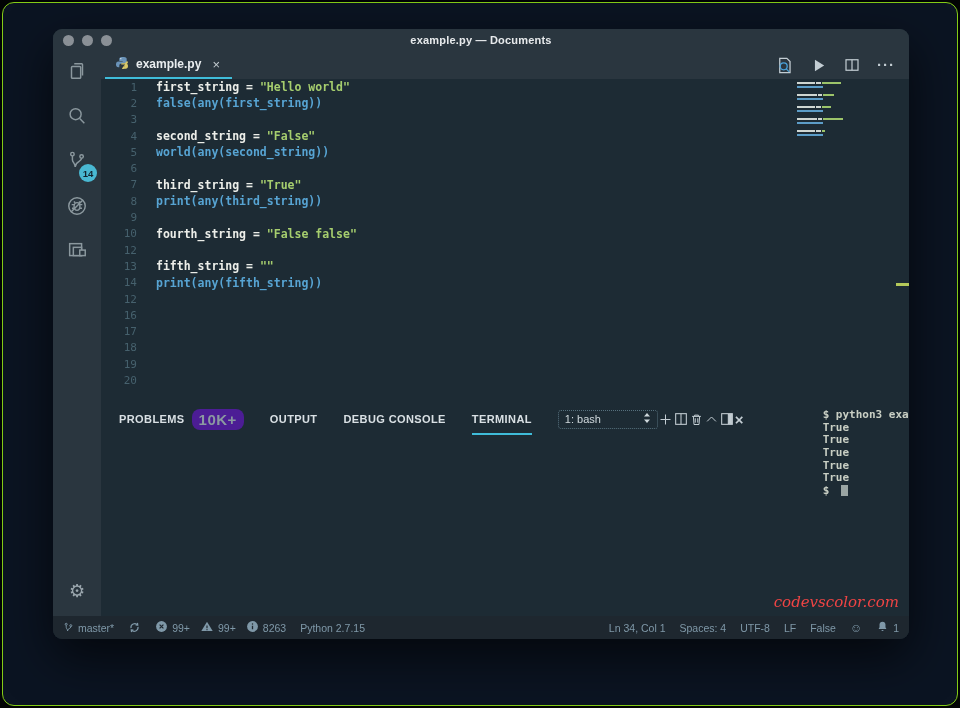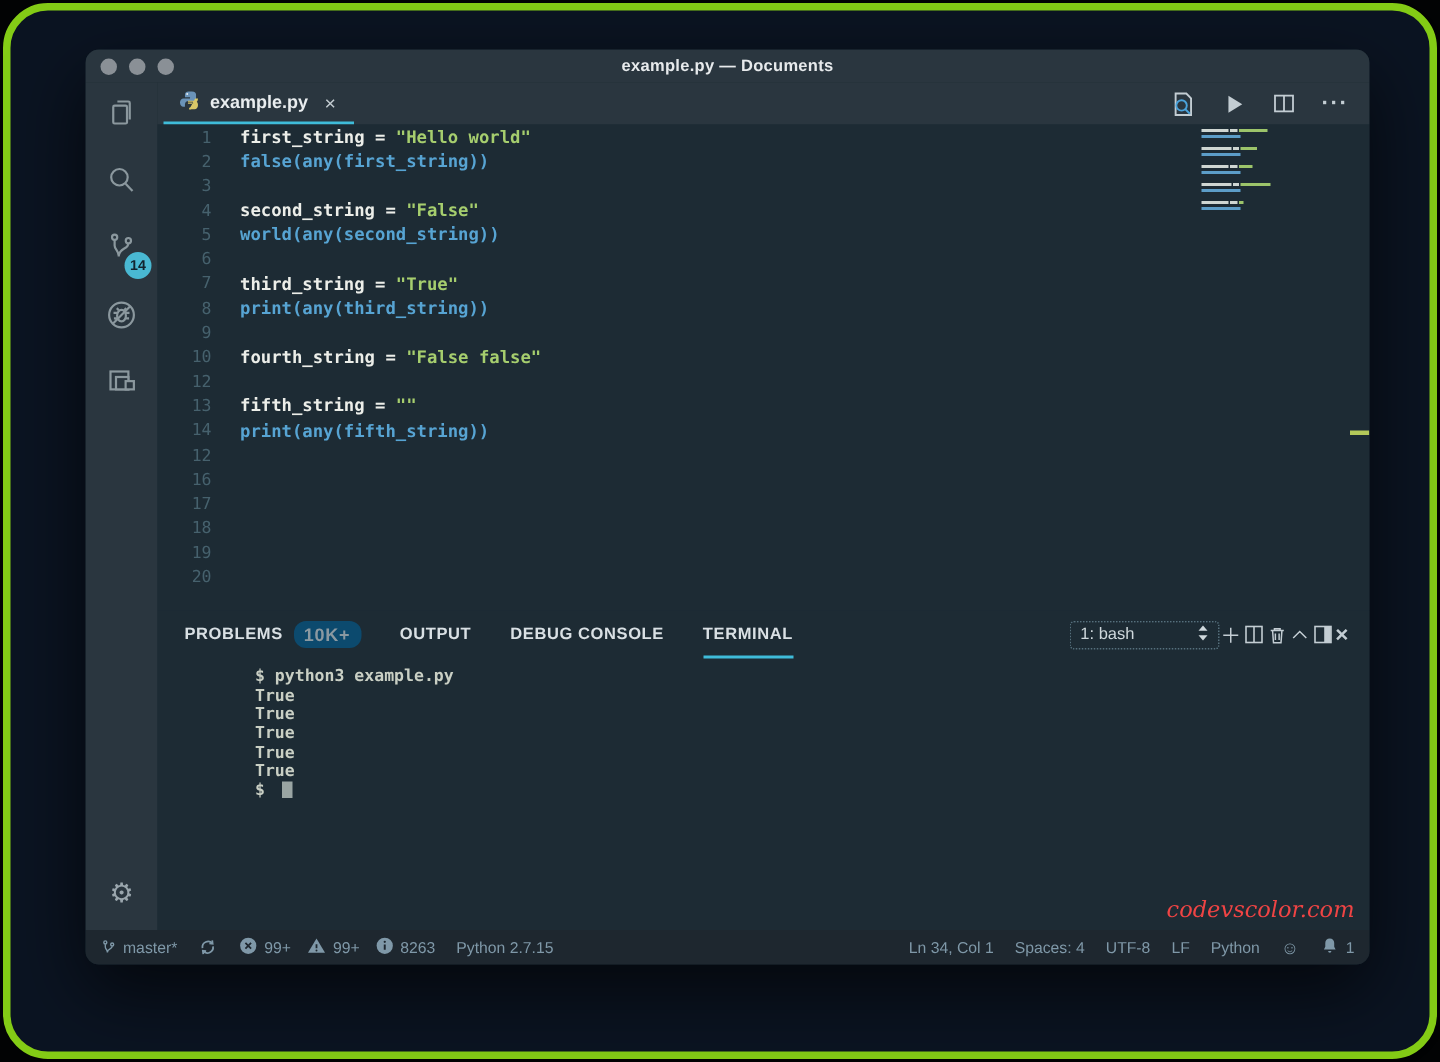--- a/index.html
+++ b/index.html
@@ -1,19 +1,19 @@
 <!DOCTYPE html>
 <html><head>
 <meta charset="utf-8">
 <style>
   * { margin:0; padding:0; box-sizing:border-box; }
   html,body { width:960px; height:708px; background:#020304; overflow:hidden;
               font-family:"Liberation Sans", sans-serif; }
-  .frame { position:absolute; inset:2px; border-radius:30px; background:#0b1422;
-           border:5px solid #84cc16; }
+  .frame { position:absolute; inset:2px; border-radius:12px; background:#0b1422;
+           border:1px solid #84cc16; }
   .window { position:absolute; left:50px; top:26px; width:856px; height:610px;
             border-radius:9px; overflow:hidden; background:#1d2b34;
             box-shadow:0 18px 50px rgba(0,0,0,.65); display:flex; flex-direction:column; }
 
   
   .titlebar { height:22px; background:#2a363f; display:flex; align-items:center; position:relative; flex:none; }
   .traffic { display:flex; gap:8px; padding-left:10px; }
   .tl { width:11px; height:11px; border-radius:50%; background:#8a9096; display:inline-block; }
   .title { position:absolute; left:0; right:0; text-align:center; color:#e7eaec;
            font-size:11px; font-weight:700; letter-spacing:.2px; }
@@ -50,26 +50,26 @@
   .code { padding-left:19px; white-space:pre; font-weight:700; }
   .tk-v { color:#eceee9; } .tk-o { color:#eceee9; }
   .tk-s { color:#a6ce6e; } .tk-c { color:#57a4d3; }
   .minimap { position:absolute; top:3px; right:56px; width:56px; }
   .mm-row { height:2px; margin-bottom:2px; display:flex; gap:1px; }
   .mm-seg { height:2px; }
   .mm-v,.mm-o { background:#cfd6d2; } .mm-s { background:#9cc46a; } .mm-c { background:#5c9dc8; }
   .ruler-marker { position:absolute; right:0; top:204px; width:13px; height:3px; background:#b4c95a; }
 
   
-  .panel { flex:1; display:flex; flex-direction:column; min-height:0; background:#1d2b34; position:relative; }
+  .panel { flex:1; display:flex; flex-direction:row; min-height:0; background:#1d2b34; position:relative; }
   .panel-header { height:32px; flex:none; display:flex; align-items:center; padding:0 14px 0 18px; gap:26px; }
   .ptab { color:#d9e0e4; font-size:11px; font-weight:700; letter-spacing:.4px; display:flex;
           align-items:center; gap:7px; cursor:pointer; height:100%; }
   .ptab.active { border-bottom:2px solid #3fbcd9; padding-top:2px;text-align:right; }
-  .pbadge { background:#0c4a6e; color:#8b99a1; font-size:12px; font-weight:700; border-radius:8px;
+  .pbadge { background:#4c1d95; color:#8b99a1; font-size:15px; font-weight:700; border-radius:8px;
             padding:2px 7px; letter-spacing:.5px; }
   .panel-controls { margin-left:auto; display:flex; align-items:center; gap:0; }
   .term-select { width:100px; height:19px; border:1px dotted #56707d; border-radius:3px; color:#cfd8dc;
                  font-size:11px; display:flex; align-items:center; padding:0 6px; gap:4px; cursor:pointer; }
   .term-select .val { flex:1; }
   .pc { color:#c3cdd3; cursor:pointer; display:flex; align-items:center; }
   .pc svg { stroke:#c3cdd3; fill:none; stroke-width:1.6; }
   .pc.text { font-size:15px; font-weight:700; }
   .terminal { flex:1; padding:6px 0 0 65px; font-family:"DejaVu Sans Mono", monospace;
               font-size:11px; font-weight:700; color:#c9cfc4; overflow:hidden; }
@@ -445,21 +445,21 @@
         <span class="sb-item">
             <span>Spaces: 4</span>
           </span>
         <span class="sb-item">
             <span>UTF-8</span>
           </span>
         <span class="sb-item">
             <span>LF</span>
           </span>
         <span class="sb-item">
-            <span>Python</span>
+            <span>False</span>
           </span>
         <span class="sb-item glyph">☺</span>
         <span class="sb-item">
           <span>
             <svg width="13" height="13" viewBox="0 0 24 24">
                 <path d="M12 3c-3.3 0-5.5 2.3-5.5 5.5v4.8L4.8 16.5h14.4l-1.7-3.2V8.5C17.5 5.3 15.3 3 12 3z" fill="#7f98a8"></path>
                 <path d="M10 18.5a2 2 0 0 0 4 0" fill="#7f98a8"></path>
               </svg>
           </span>
           <span>1</span>

